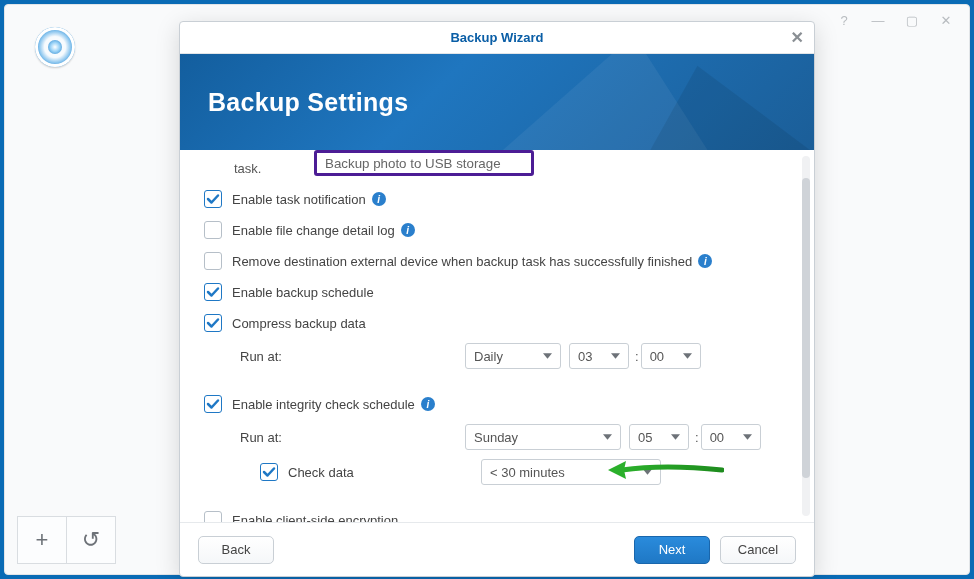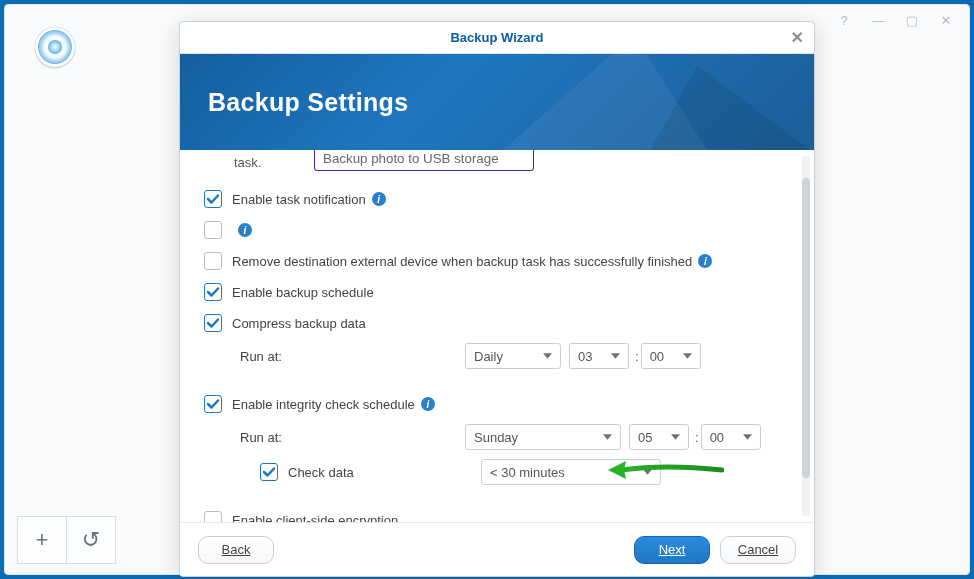--- a/index.html
+++ b/index.html
@@ -92,24 +92,24 @@
   }
   .scrollbar-thumb {
     position:absolute; left:0; width:8px; background:#cfd3d8; border-radius:4px;
     top:22px; height:300px;
   }
 
   .row { display:flex; align-items:center; margin: 9px 0; min-height:22px; }
   .row.indent { padding-left: 36px; }
   .row.indent2 { padding-left: 56px; }
 
-  .task-row { align-items:center; }
+  .task-row { align-items:flex-end; }
   .task-label { width:80px; padding-top:0; color:#555; }
   .task-input {
-    height:26px; width:220px; border:1px solid #4c1d95; border-radius:3px; padding:0 8px; color:#666;
+    height:26px; width:220px; border:3px solid #4c1d95; border-radius:3px; padding:0 8px; color:#666;
     background:#fff;
   }
 
   .checkbox {
     width:18px; height:18px; border:1px solid #b6bfc8; border-radius:3px; background:#fff;
     display:inline-flex; align-items:center; justify-content:center; margin-right:10px; flex-shrink:0;
   }
   .checkbox.checked { border-color:#1f78c5; }
   .checkbox.checked svg { display:block; }
   .checkbox svg { display:none; width:14px; height:14px; }
@@ -133,23 +133,23 @@
   .select .caret svg path{ fill:#6d7278; }
 
   .sep-colon { margin: 0 2px 0 -2px; color:#555; }
 
   .spacer { height:6px; }
 
   .footer {
     height:54px; border-top:1px solid #e6e9ec; display:flex; align-items:center; padding:0 18px;
   }
   .btn {
-    height:28px; min-width:76px; padding:0 16px; border:1px solid #c9cfd5; border-radius:10px;
+    height:28px; min-width:76px; padding:0 16px; border:1px solid #c9cfd5; border-radius:5px;
     background:linear-gradient(#ffffff,#f5f7f9); color:#444; display:inline-flex; align-items:center;
-    justify-content:center; cursor:pointer; font-size:13px;text-decoration:underline;
+    justify-content:center; cursor:pointer; font-size:13px;
   }
   .btn.primary {
     background:linear-gradient(#2a8bdc,#1f78c5); border-color:#1966ac; color:#fff;
   }
   .footer .spacer-grow { flex:1; }
 
   .runat-label { width:225px; }
 
   
   .arrow {
@@ -201,20 +201,21 @@
               <svg viewBox="0 0 14 14">
                 <path d="M2 7 L5.5 10.5 L12 3.5"></path>
               </svg>
             </span>
           <span>Enable task notification</span>
           <span class="info-icon">i</span>
         </div>
 
         <div class="row">
           <span class="checkbox"></span>
+          <span>Enable file change detail log</span>
           <span class="info-icon">i</span>
         </div>
 
         <div class="row">
           <span class="checkbox"></span>
           <span>Remove destination external device when backup task has successfully finished</span>
           <span class="info-icon">i</span>
         </div>
 
         <div class="row">

